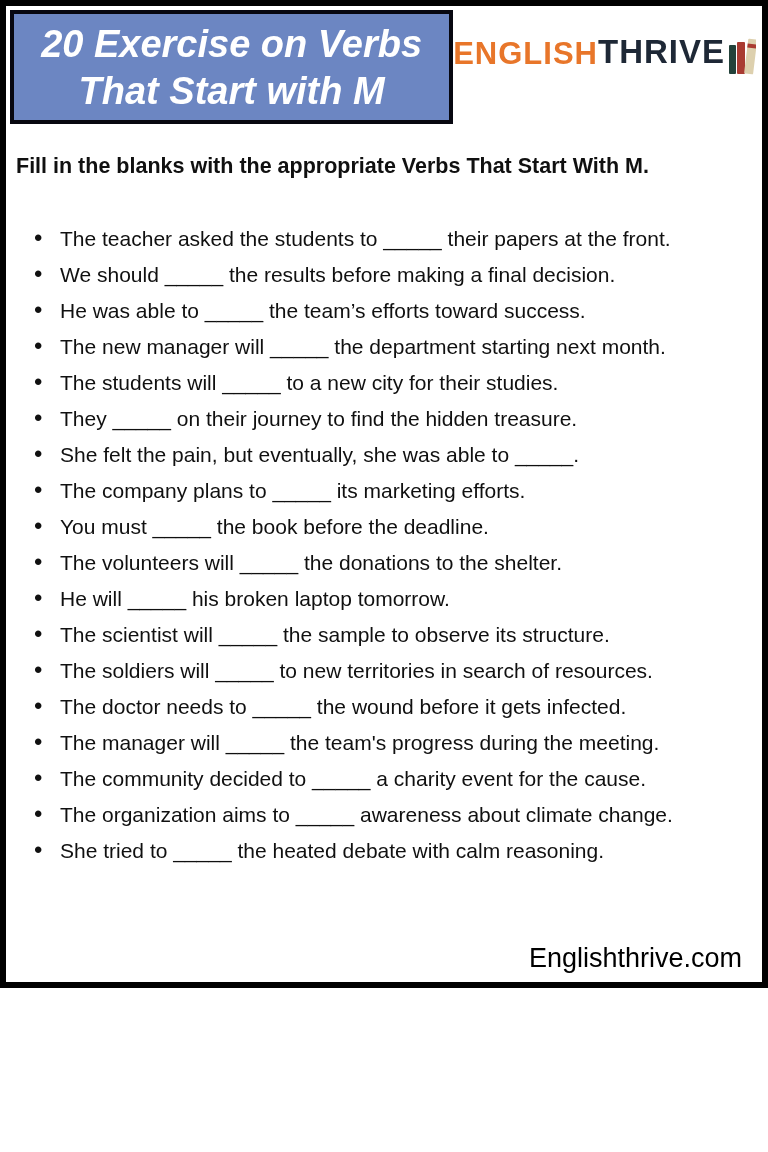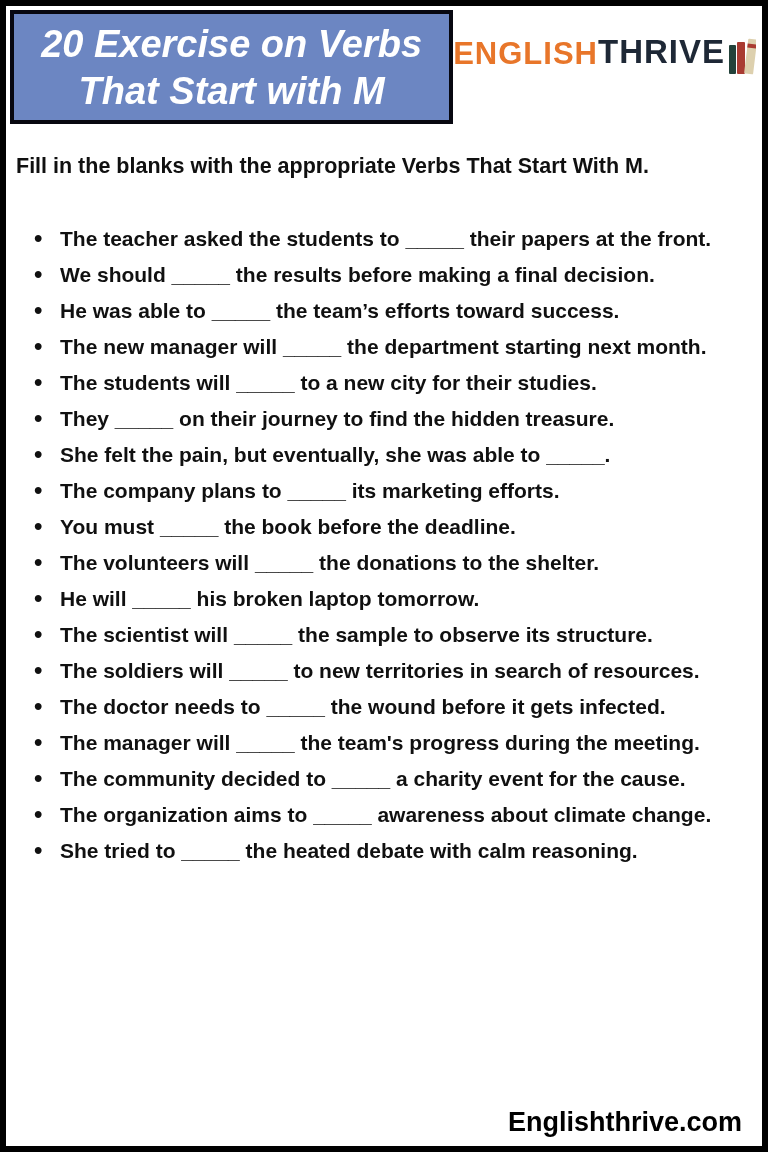--- a/index.html
+++ b/index.html
@@ -1,18 +1,18 @@
 <!DOCTYPE html>
 <html><head>
 <meta charset="utf-8">
 <style>
   html, body { margin: 0; padding: 0; background: #ffffff; }
   .page {
     position: relative;
-    width: 768px; height: 1152px;
+    width: 768px; height: 988px;
     box-sizing: border-box;
     border: 6px solid #000000;
     background: #ffffff;
     overflow: hidden;
     font-family: "Liberation Sans", sans-serif;
     color: #101010;
   }
   .header { display: flex; align-items: flex-start; padding: 4px 6px 0 4px; }
   .title-box {
     width: 570px; height: 114px;
@@ -47,34 +47,34 @@
     font-weight: bold;
   }
   .items {
     margin: 36px 16px 0 10px;
     padding: 0 0 0 44px;
     list-style: none;
   }
   .items li {
     position: relative;
     font-size: 21px; line-height: 35px;
-    font-weight: bold;
+    font-weight: normal;
     text-align: justify;
     margin: 0 0 1px 0;
   }
   .items li::before {
     content: "\2022";
     position: absolute;
     left: -26px; top: -1px;
     font-size: 24px;
   }
   .footer {
     position: absolute;
     right: 20px; bottom: 8px;
-    font-size: 27px; font-weight: bold;
+    font-size: 27px; font-weight: normal;
     color: #000000;
   }
 </style>
 </head>
 <body>
 
 <div class="page">
 
   <div class="header">
     <div class="title-box">

